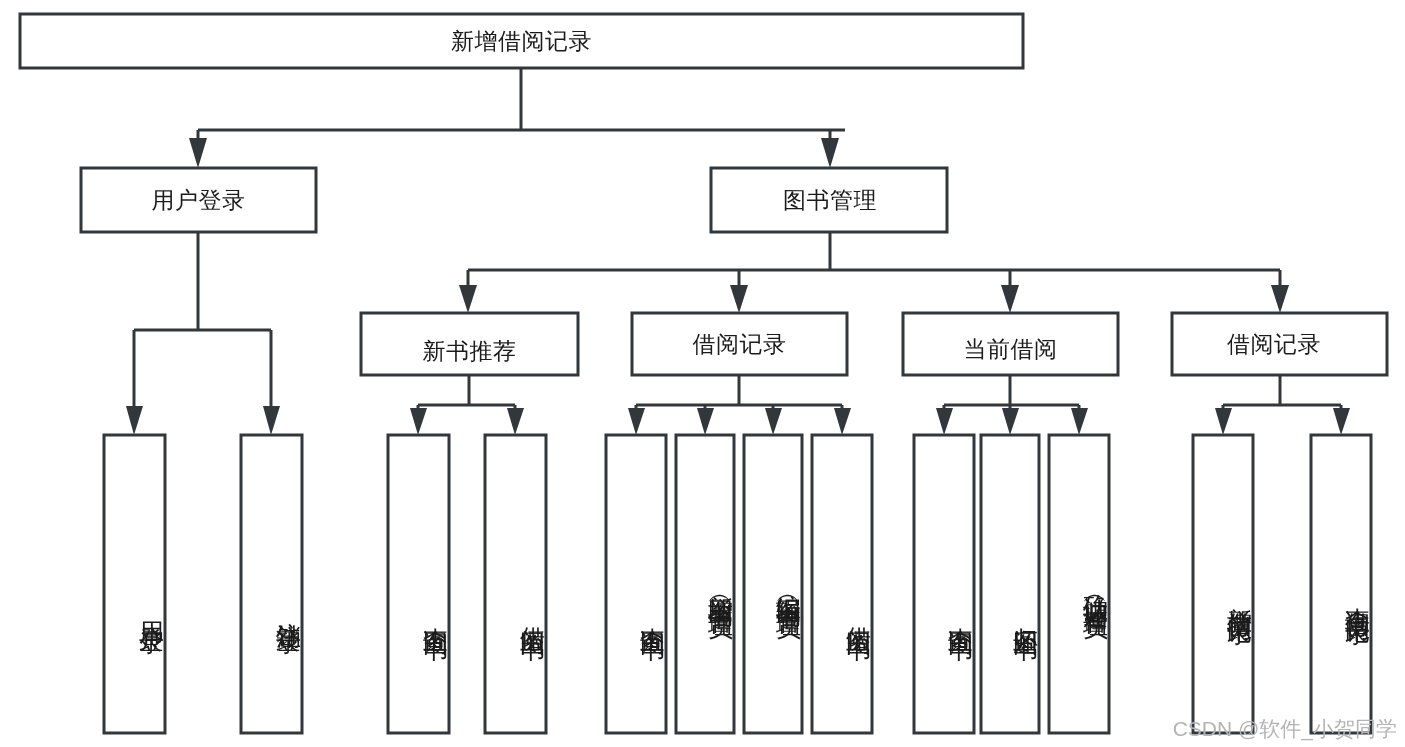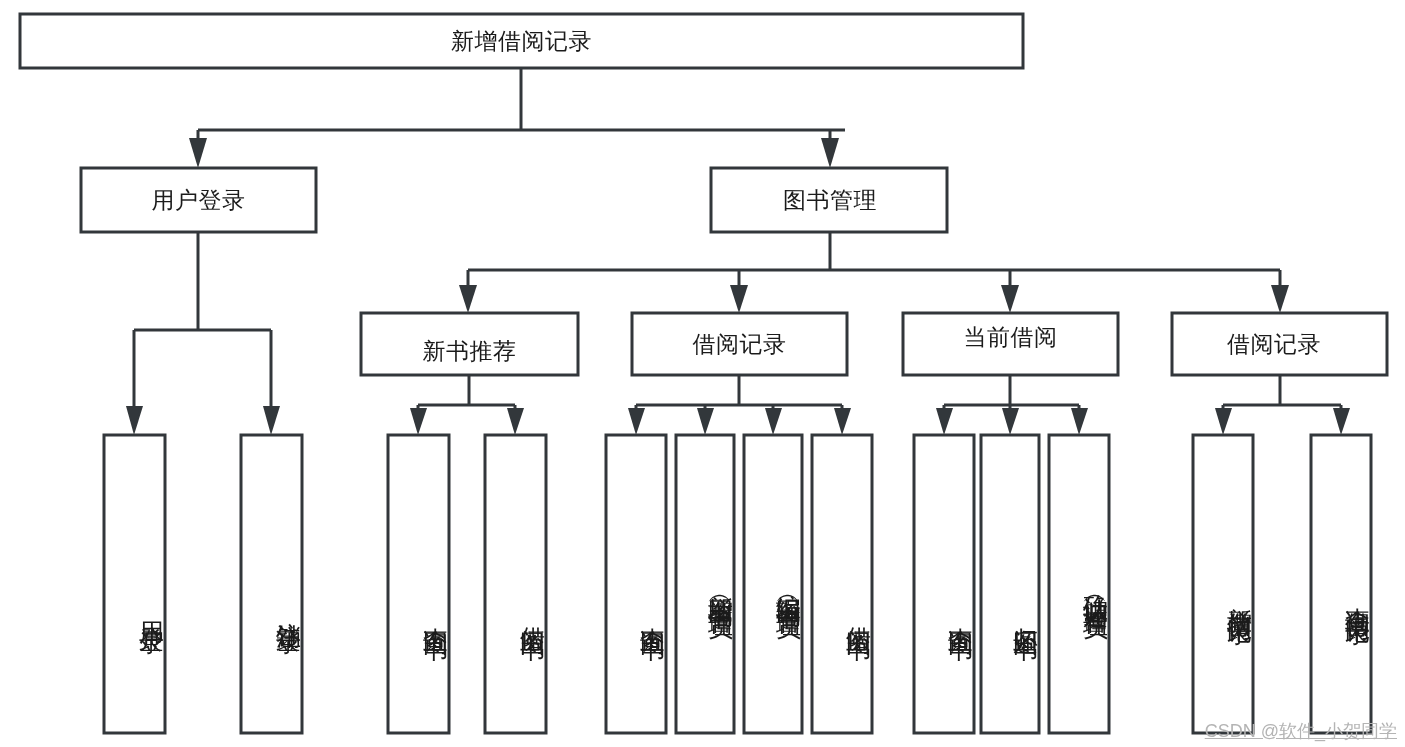--- a/index.html
+++ b/index.html
@@ -60,25 +60,24 @@
     line-height: 1.08;
     letter-spacing: 3px;
     align-items: flex-start;
     padding-top: 6px;
     box-sizing: border-box;
   }
   .watermark {
     position: absolute;
     right: 8px;
     bottom: 4px;
-    font-size: 18px;
+    font-size: 21px;
     color: #b4b4b4;
     font-family: "Liberation Sans", sans-serif;
     white-space: nowrap;
-    text-decoration: underline;
   }
 </style>
 </head>
 <body>
 
 <div id="diagram-root">
 
   <svg id="tree-svg" viewBox="0 0 1405 747">
 
     <g>
@@ -183,21 +182,21 @@
     <rect class="node-box" x="1311" y="435" width="60" height="298"></rect>
   </svg>
 
   <div class="node-label horizontal" style="left:20px; top:14px; width:1003px; height:54px;">新增借阅记录</div>
 
   <div class="node-label horizontal" style="left:81px; top:168px; width:235px; height:64px;">用户登录</div>
   <div class="node-label horizontal" style="left:711px; top:168px; width:238px; height:64px;">图书管理</div>
 
   <div class="node-label horizontal" style="left:361px; top:313px; width:217px; height:76px;">新书推荐</div>
   <div class="node-label horizontal" style="left:632px; top:313px; width:215px; height:62px;">借阅记录</div>
-  <div class="node-label horizontal" style="left:903px; top:306px; width:215px; height:62px;">当前借阅</div>
+  <div class="node-label horizontal" style="left:903px; top:318px; width:215px; height:62px;">当前借阅</div>
   <div class="node-label horizontal" style="left:1172px; top:313px; width:204px; height:62px;">借阅记录</div>
 
   <div class="node-label vertical" style="left:104px; top:480px; width:61px; height:250px;">用户登录</div>
   <div class="node-label vertical" style="left:241px; top:480px; width:61px; height:250px;">注销登录</div>
 
   <div class="node-label vertical" style="left:388px; top:490px; width:61px; height:240px;">查询图书</div>
   <div class="node-label vertical" style="left:485px; top:490px; width:61px; height:240px;">借阅图书</div>
 
   <div class="node-label vertical" style="left:606px; top:490px; width:60px; height:240px;">查询图书</div>
   <div class="node-label vertical" style="left:676px; top:440px; width:58px; height:290px;">新增图书（管理员）</div>

